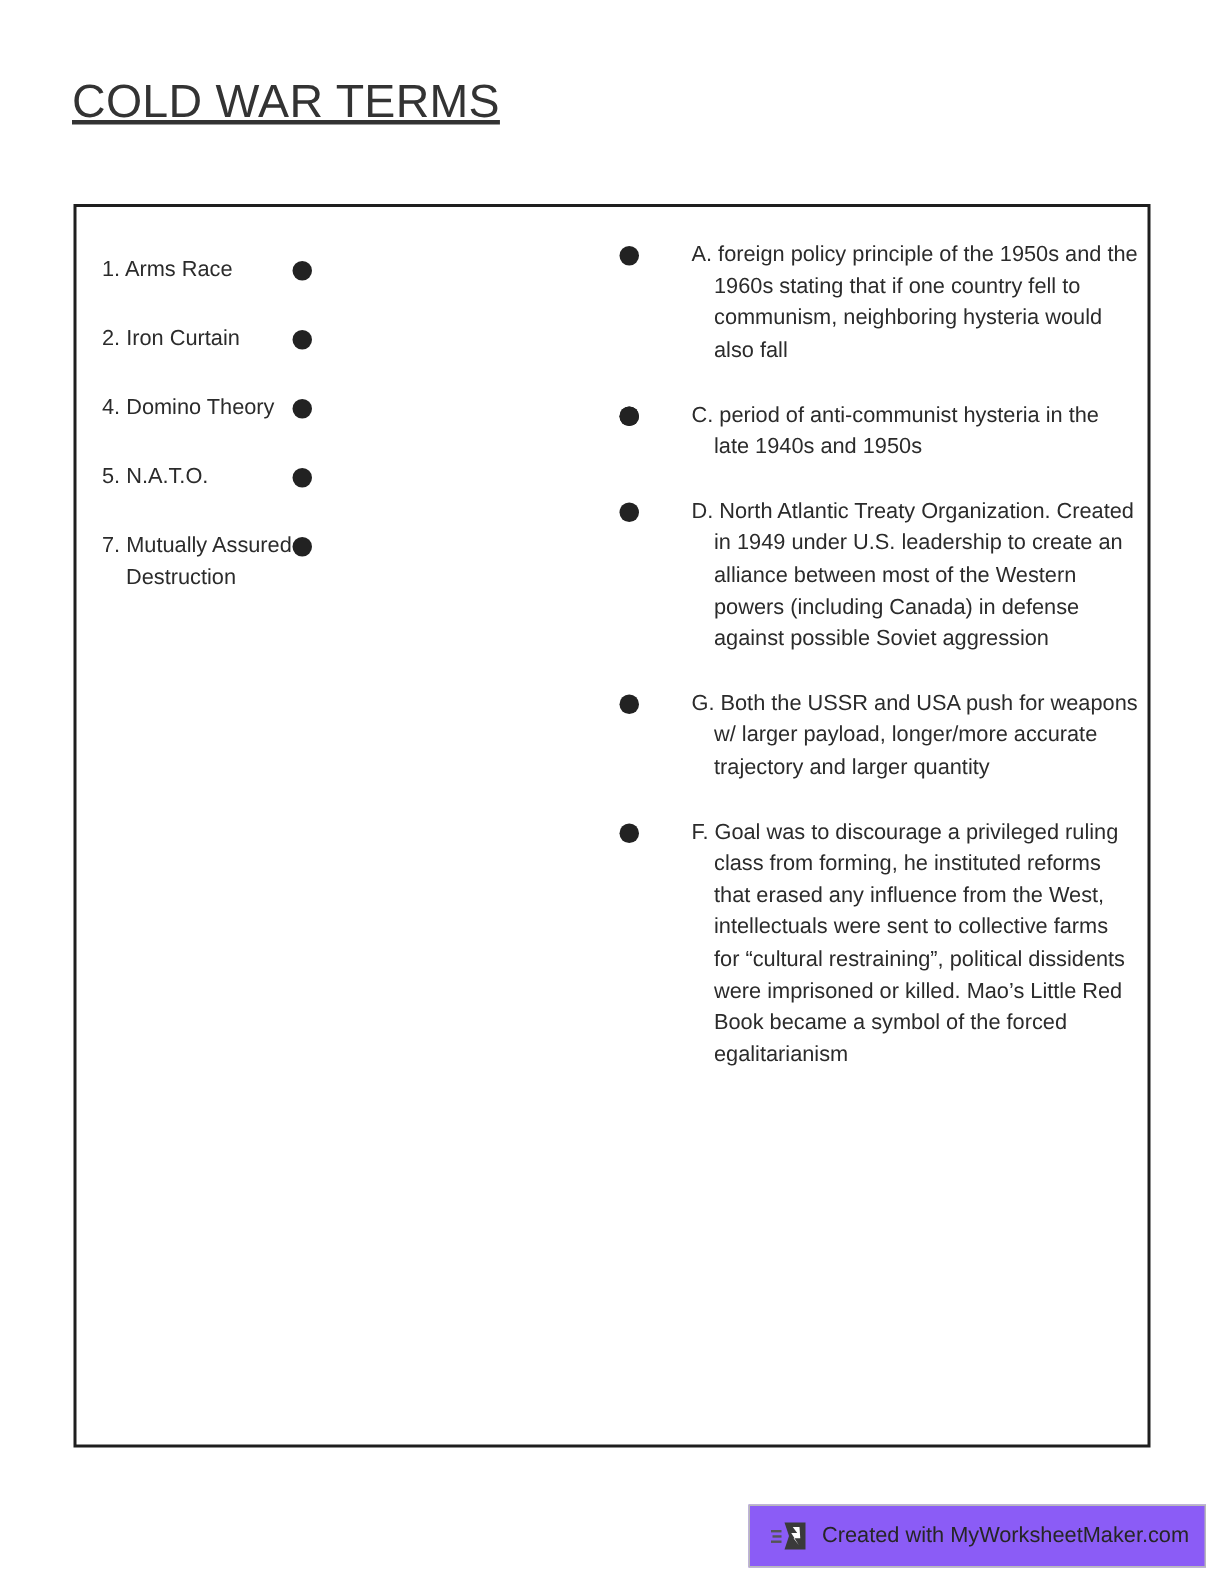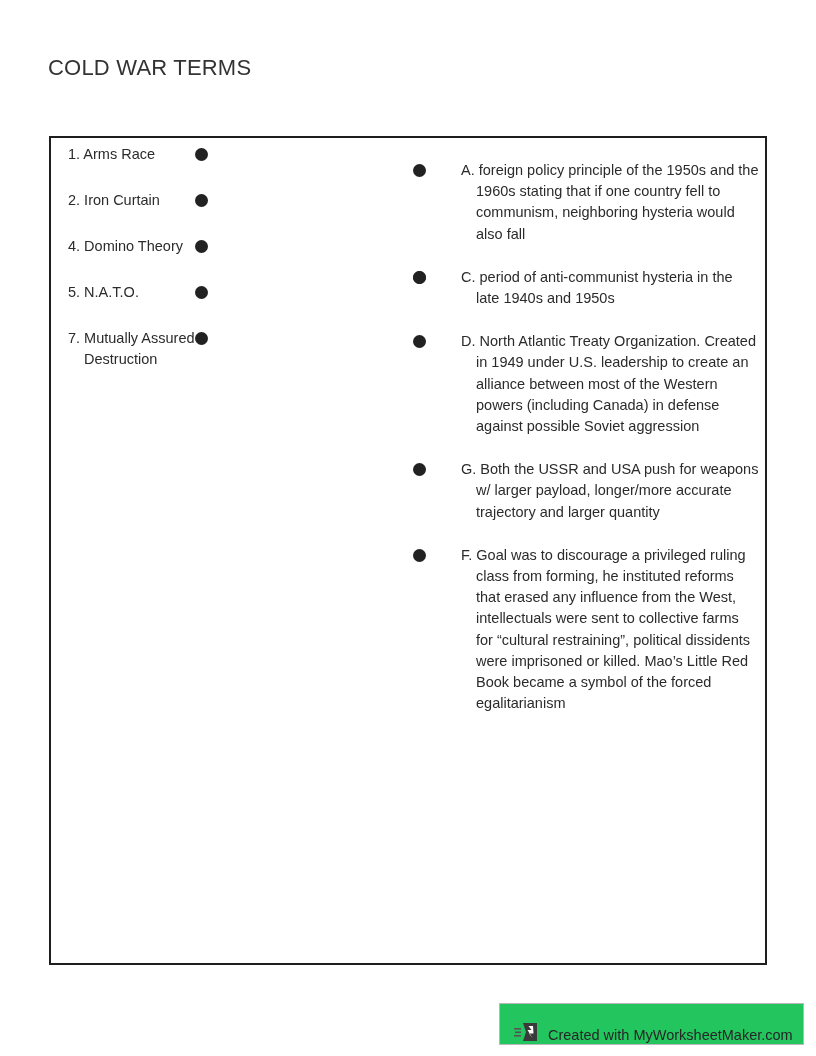--- a/index.html
+++ b/index.html
@@ -14,26 +14,27 @@
     font-family: "Liberation Sans", sans-serif;
     color: #2b2b2b;
     overflow: hidden;
   }
 
   
   .page-title {
     position: absolute;
     left: 48px;
     top: 48px;
-    font-size: 22px;
+    font-size: 31px;
     font-weight: 400;
     letter-spacing: 0.2px;
     color: #333333;
     line-height: 40px;
     white-space: nowrap;
+    text-decoration: underline;
   }
 
   
   .worksheet-box {
     position: absolute;
     left: 49px;
     top: 136px;
     width: 718px;
     height: 829px;
     border: 2px solid #1e1e1e;
@@ -43,21 +44,21 @@
 
   .columns {
     position: absolute;
     inset: 0;
   }
 
   
   .terms-col {
     position: absolute;
     left: 0;
-    top: 6px;
+    top: 32px;
     width: 230px;
   }
   .term-row {
     position: relative;
     min-height: 21px;
     margin-bottom: 25px;
     padding-left: 17px;
   }
   .term-text {
     display: block;
@@ -111,23 +112,23 @@
 
   
   .footer-badge {
     position: absolute;
     left: 499px;
     top: 1003px;
     width: 305px;
     height: 42px;
     border: 1px solid #b9b9b9;
     box-sizing: border-box;
-    background: #22c55e;
+    background: #8b5cf6;
     display: flex;
-    align-items: flex-end;
+    align-items: center;
     padding-left: 14px;
   }
   .footer-logo {
     width: 26px;
     height: 24px;
     flex: 0 0 auto;
     margin-right: 8px;
     display: block;
   }
   .footer-text {

